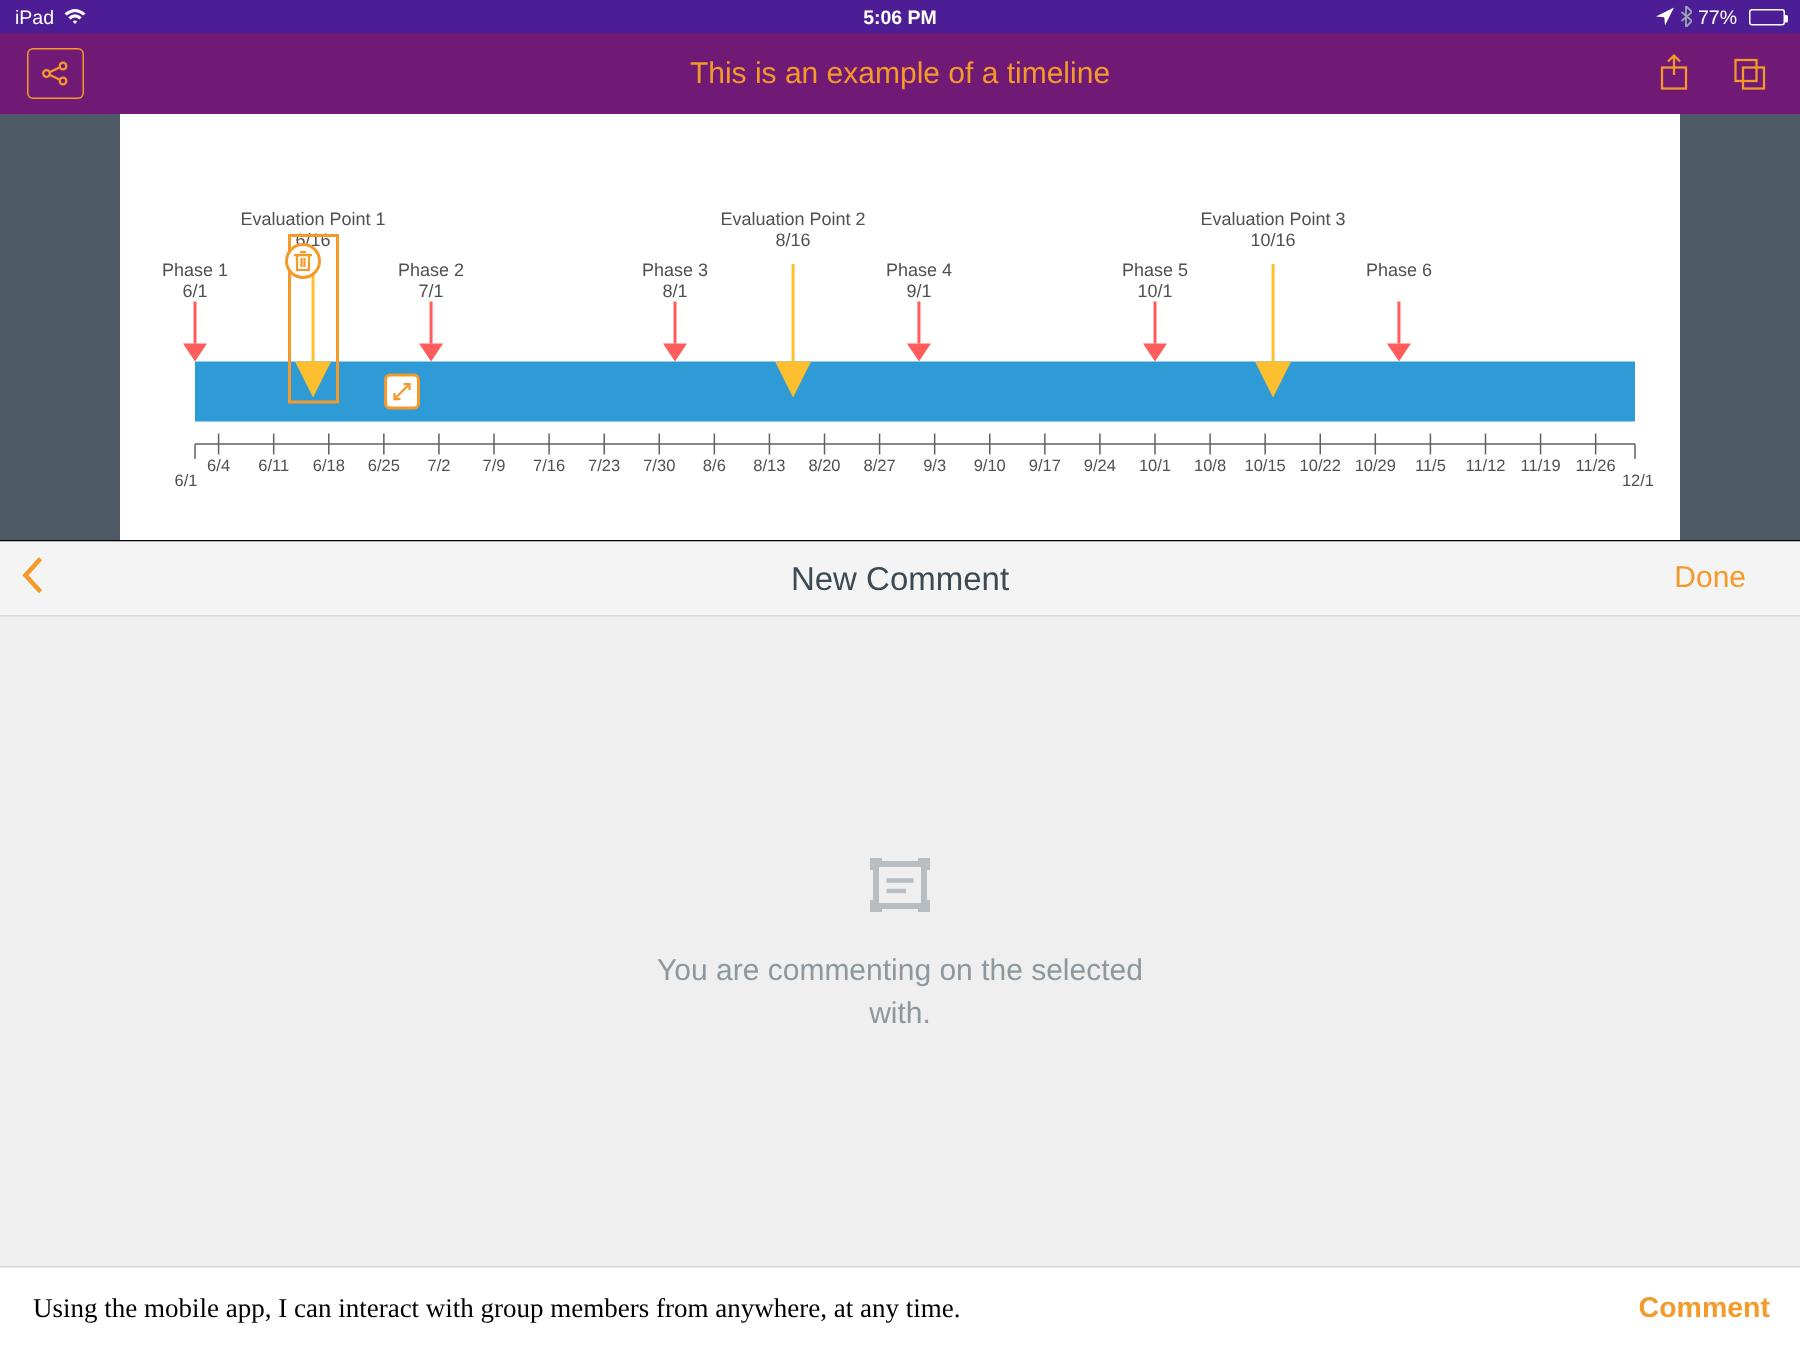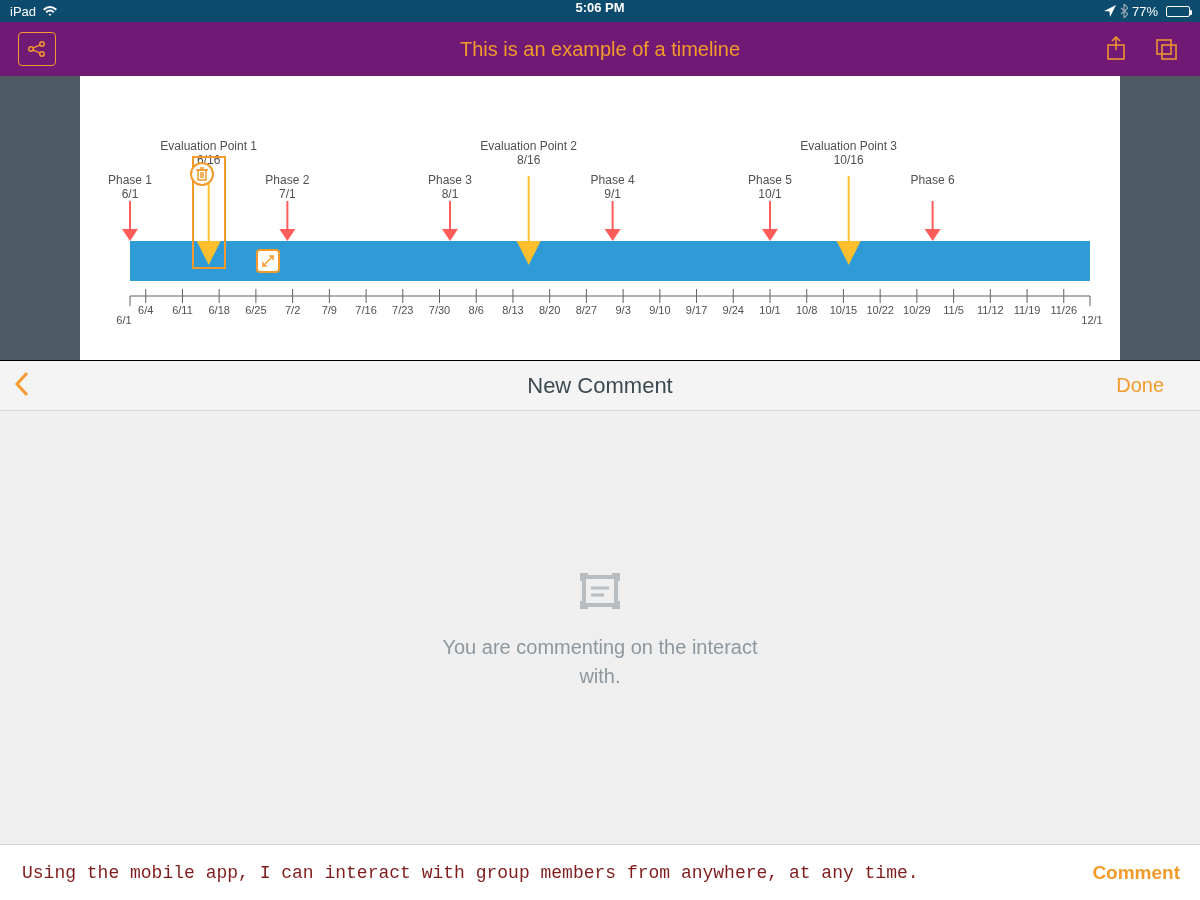--- a/index.html
+++ b/index.html
@@ -1,20 +1,20 @@
 <!DOCTYPE html>
 <html><head>
 <meta charset="utf-8">
 <style>
   * { box-sizing: border-box; }
   html, body { margin:0; padding:0; height:100%; font-family: -apple-system, "Helvetica Neue", Arial, sans-serif; }
   body { width:1200px; height:900px; background:#4d5a65; overflow:hidden; position:relative; }
 
   
-  .statusbar { height:22px; background:#0c4a6e; color:#fff; font-size:13px; display:flex; padding:0 10px; position:relative; }
+  .statusbar { height:22px; background:#4c1d95; color:#fff; font-size:13px; display:flex; align-items:center; padding:0 10px; position:relative; }
   .statusbar .left { display:flex; align-items:center; gap:6px; }
   .statusbar .center { position:absolute; left:50%; transform:translateX(-50%); font-weight:600; }
   .statusbar .right { margin-left:auto; display:flex; align-items:center; gap:4px; }
   .wifi-icon svg, .location-icon svg, .bt-icon svg { display:block; }
   .battery { display:inline-flex; align-items:center; }
   .battery-body { width:24px; height:11px; border:1px solid #fff; border-radius:2px; position:relative; margin-left:4px; }
   .battery-body::after { content:""; position:absolute; right:-3px; top:3px; width:2px; height:5px; background:#fff; border-radius:0 1px 1px 0;}
   .battery-fill { background:#fff; height:100%; }
 
   
@@ -47,21 +47,21 @@
   .comment-header .chtitle { font-size:22px; color:#3d4a52; font-weight:300; }
   .comment-header .back { position:absolute; left:14px; top:50%; transform:translateY(-50%); cursor:pointer; }
   .comment-header .back svg { stroke:#f39a2a; fill:none; stroke-width:3; }
   .comment-header .done { position:absolute; right:36px; color:#f39a2a; font-size:20px; font-weight:500; cursor:pointer; }
 
   .comment-body { flex:1 1 auto; display:flex; flex-direction:column; align-items:center; justify-content:center; color:#9aa2a8; }
   .comment-body .shape-icon svg { fill:#b7bdc1; }
   .comment-body .hint { font-size:20px; font-weight:300; color:#8d979e; text-align:center; margin-top:12px; line-height:1.45; max-width:340px;}
 
   .comment-input { height:56px; background:#fff; border-top:1px solid #d8d8d8; display:flex; align-items:center; padding:0 20px; }
-  .comment-input input { flex:1; border:none; outline:none; font-size:18px; color:#7f1d1d; font-family:Liberation Mono, monospace; }
+  .comment-input input { flex:1; border:none; outline:none; font-size:18px; color:#000000; font-family:Liberation Serif, serif; }
   .comment-input .send { color:#f39a2a; font-size:19px; font-weight:700; margin-left:20px; cursor:pointer; }
 
   text.axis-label { font-size:11px; fill:#505050; font-family:Arial, sans-serif; }
   text.marker-title { font-size:12px; fill:#505050; font-family:Arial, sans-serif; }
   text.marker-date { font-size:12px; fill:#505050; font-family:Arial, sans-serif; }
 </style>
 </head>
 <body>
 
 <div class="statusbar">
@@ -259,21 +259,21 @@
             <rect x="38" y="40" width="8" height="4"></rect>
           <rect x="6" y="8" width="4" height="8"></rect>
             <rect x="42" y="8" width="4" height="8"></rect>
           <rect x="6" y="36" width="4" height="8"></rect>
             <rect x="42" y="36" width="4" height="8"></rect>
           <line x1="17" y1="23" x2="35" y2="23" stroke="#b7bdc1" stroke-width="3"></line>
           <line x1="17" y1="30" x2="30" y2="30" stroke="#b7bdc1" stroke-width="3"></line>
         </svg>
       </div>
       <div class="hint">
-        <span>You are commenting on the interact</span><br>
+        <span>You are commenting on the selected</span><br>
         <span>with.</span>
       </div>
     </div>
     <div class="comment-input">
       <input type="text" value="Using the mobile app, I can interact with group members from anywhere, at any time." style="">
       <div class="send">Comment</div>
     </div>
   </div>
 </div>
 

